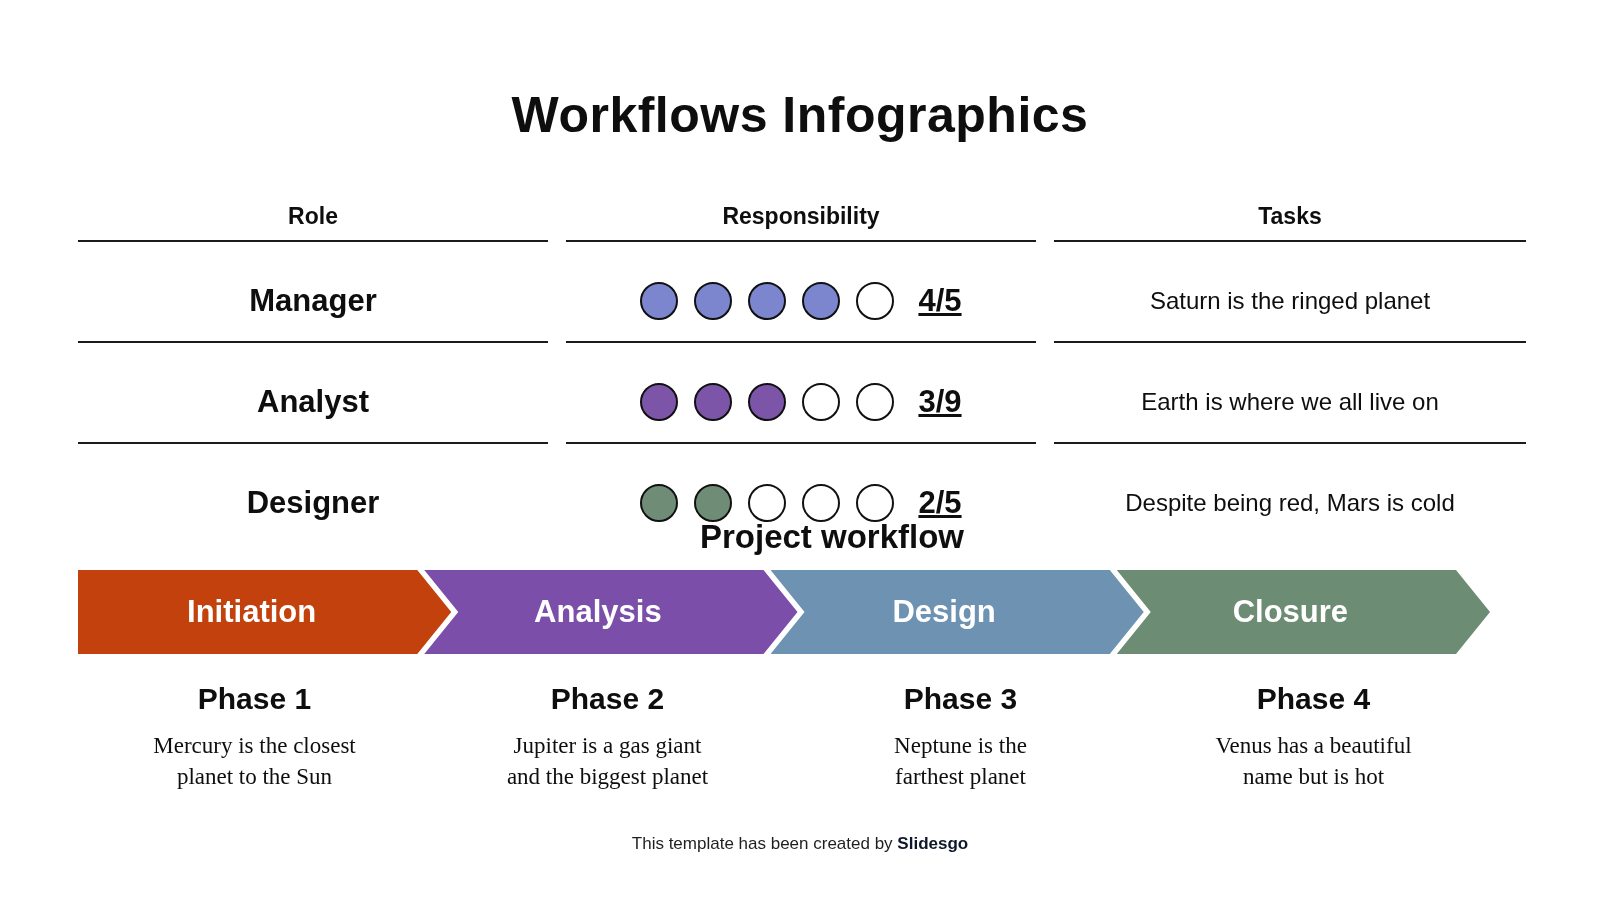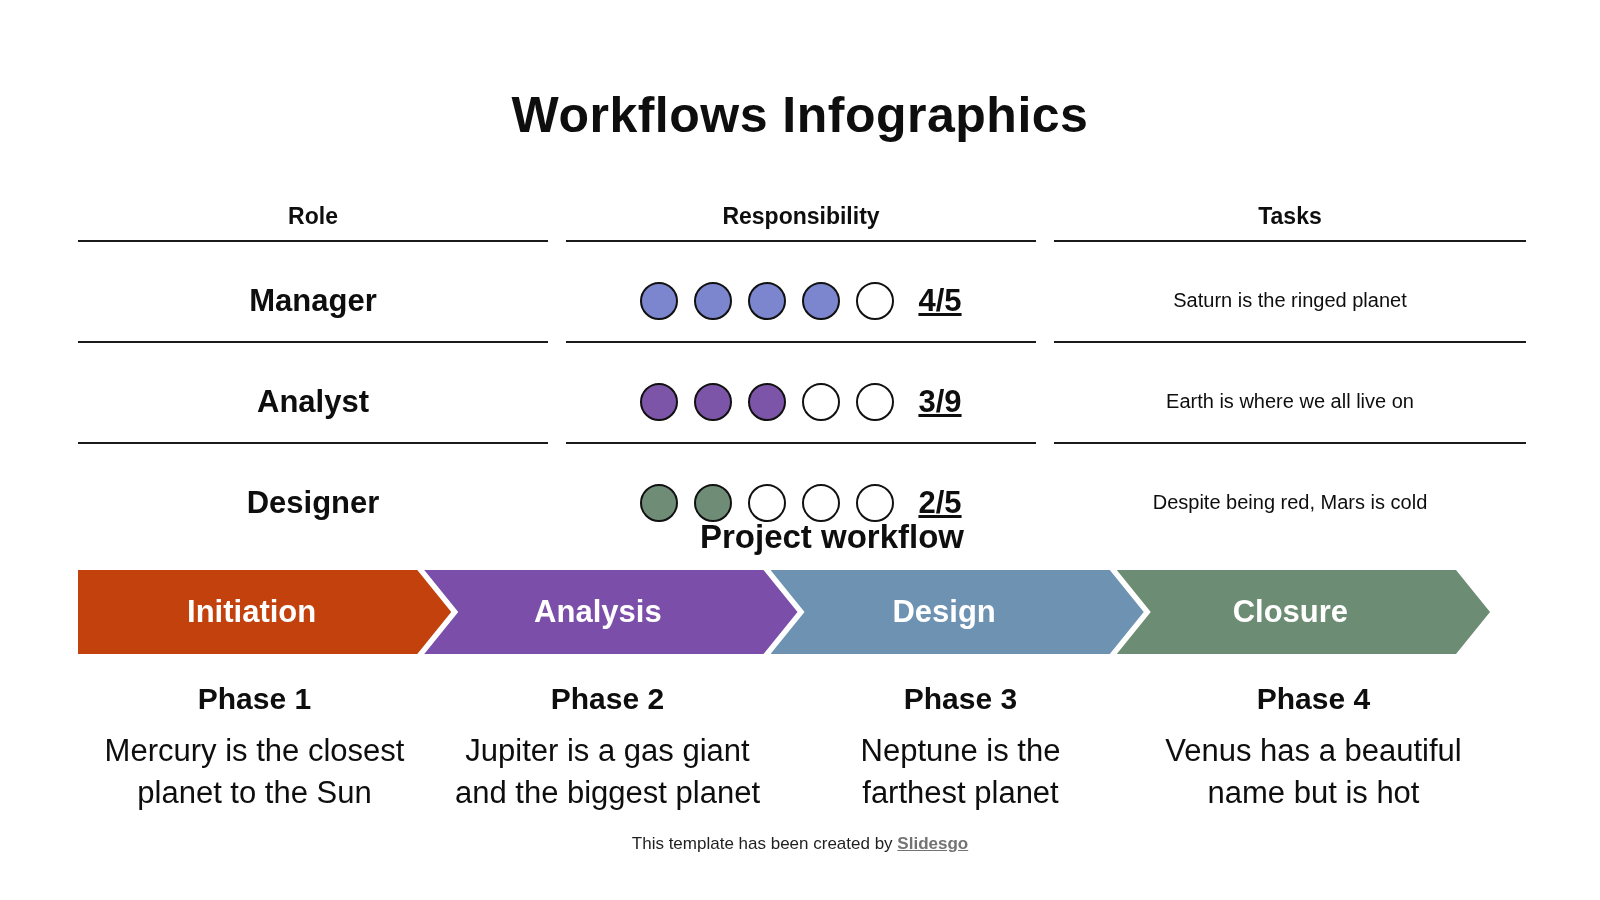--- a/index.html
+++ b/index.html
@@ -45,21 +45,21 @@
     border-bottom: 2px solid #1b1b1b;
   }
   .td {
     height: 81px;
     display: flex;
     align-items: center;
     justify-content: center;
     border-bottom: 2px solid #1b1b1b;
   }
   .role { font-size: 31px; font-weight: bold; }
-  .task { font-size: 20px; }
+  .task { font-size: 24px; }
 
   .dots { display: flex; align-items: center; gap: 16px; }
   .dot {
     width: 34px;
     height: 34px;
     border: 2px solid #111111;
     border-radius: 50%;
     background: #ffffff;
   }
   .score { font-size: 31px; font-weight: bold; margin-left: 24px; text-decoration: underline; }
@@ -105,33 +105,33 @@
   .phases {
     position: absolute;
     top: 682px;
     left: 78px;
     width: 1412px;
     display: grid;
     grid-template-columns: repeat(4, 1fr);
   }
   .phase { text-align: center; }
   .phase-title { font-size: 30px; font-weight: bold; margin-bottom: 14px; }
-  .phase-desc { font-size: 31px; line-height: 1.35; }
+  .phase-desc { font-size: 23px; line-height: 1.35; font-family: Liberation Serif, serif; }
 
   
   .footer {
     position: absolute;
     top: 834px;
     left: 0;
     width: 100%;
     text-align: center;
     font-size: 17px;
     color: #1f1f1f;
   }
-  .brand { font-weight: bold; text-decoration: underline; color: #737373; }
+  .brand { font-weight: bold; color: #0f172a; }
 </style>
 </head>
 <body>
 
 <div class="slide">
 
   <div class="title">Workflows Infographics</div>
 
   <div class="table">
     <div class="th">Role</div>

